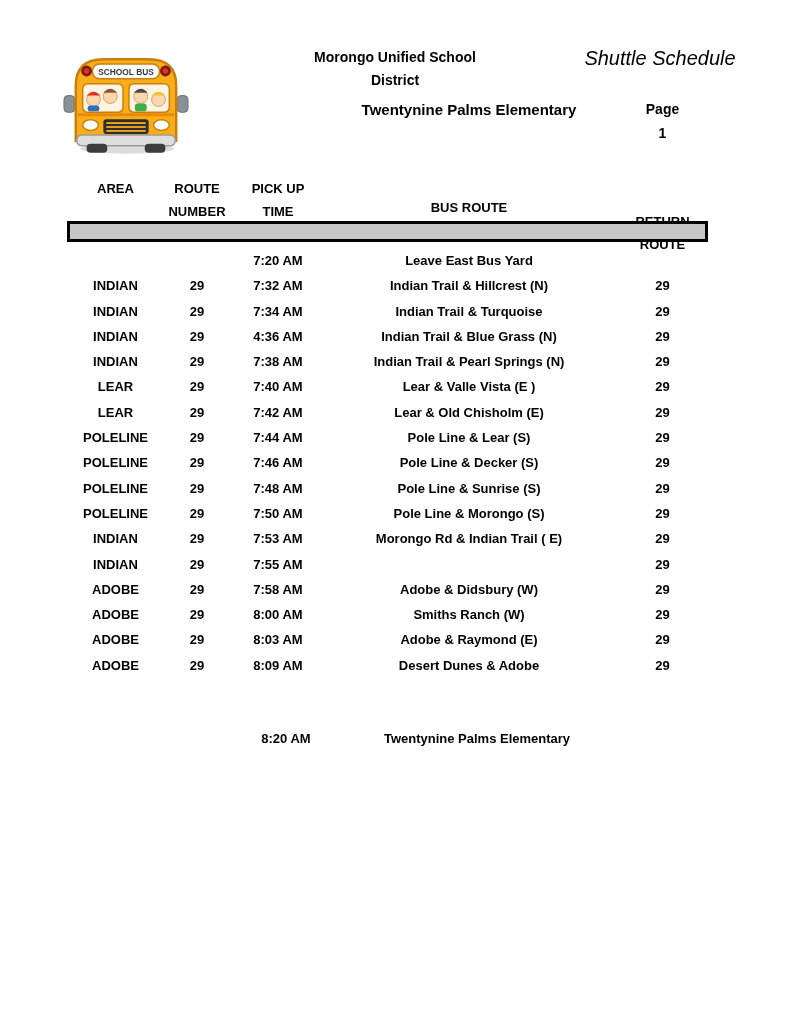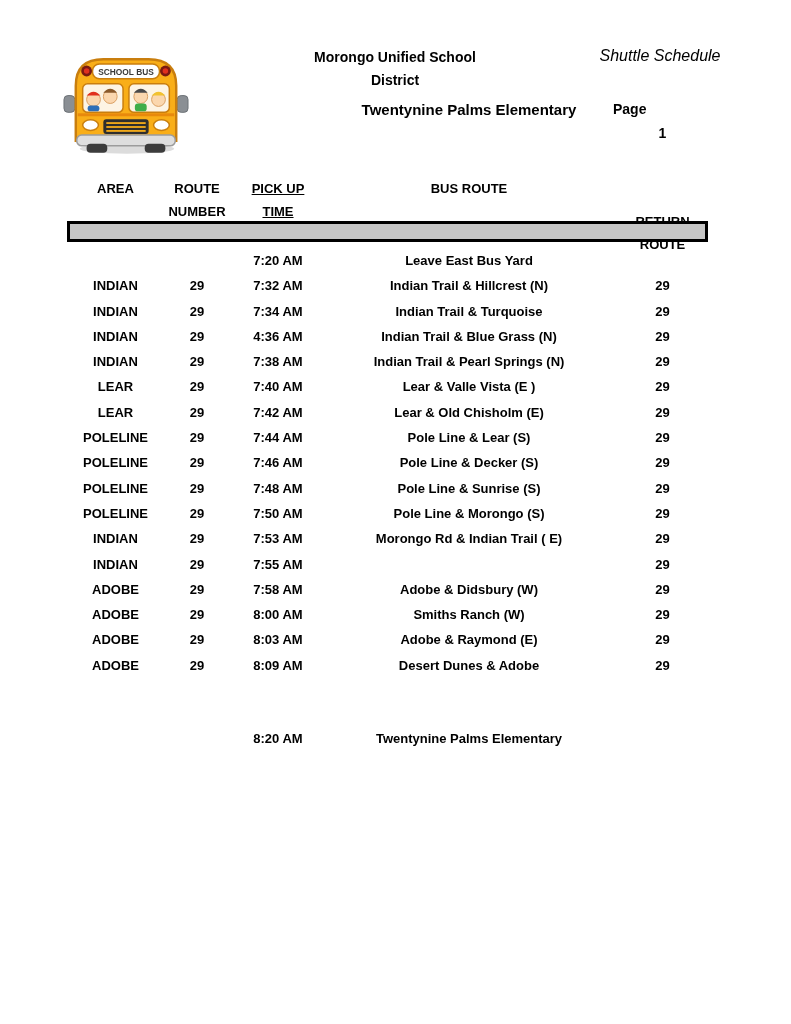--- a/index.html
+++ b/index.html
@@ -9,60 +9,60 @@
     overflow:hidden;
   }
   
   .logo{position:absolute;left:62px;top:44px;width:128px;height:114px;text-align:center;}
   .district-title{
     position:absolute;left:245px;top:46px;width:300px;
     text-align:center;font-size:14px;font-weight:bold;line-height:23px;
   }
   .doc-type{
     position:absolute;left:560px;top:47px;width:200px;
-    text-align:center;font-size:16px;font-style:italic;font-weight:normal;
+    text-align:center;font-size:20px;font-style:italic;font-weight:normal;
   }
   .school-name{
     position:absolute;left:325px;top:101px;width:288px;
     text-align:center;font-size:15px;font-weight:bold;
   }
   .page-label{
     position:absolute;left:613px;top:101px;width:99px;
-    font-size:14px;font-weight:bold;
+    text-align:center;font-size:14px;font-weight:bold;
   }
   .page-number{
     position:absolute;left:613px;top:125px;width:99px;
     text-align:center;font-size:14px;font-weight:bold;
   }
   
   .thead{position:absolute;left:0;top:177px;width:757px;height:46px;font-size:13px;font-weight:bold;}
   .hcell{position:absolute;text-align:center;line-height:23px;}
   .hcell .l2{display:block;text-align:center;}
   .h-area  {left:68px; width:95px;}
   .h-route {left:163px;width:68px;}
-  .h-time  {left:231px;width:94px;text-decoration:underline;}
-  .h-stop  {left:325px;width:288px;}
+  .h-time  {left:231px;width:94px;}
+  .h-stop  {left:325px;width:288px;margin-top:19px;}
   .h-return{left:613px;width:99px;margin-top:33px;}
   
   .sep-bar{
     position:absolute;left:67px;top:221px;width:635px;height:15px;
     background:#c6c6c6;border:3px solid #000;
   }
   
   .rows{position:absolute;left:0;top:248px;width:791px;font-size:13px;font-weight:bold;}
   .srow{position:relative;height:25.3px;line-height:25.3px;padding-left:36px;}
   .cell{position:absolute;top:0;text-align:center;white-space:nowrap;}
   .c-area  {left:68px; width:95px;text-align:center;}
   .c-route {left:163px;width:68px;}
   .c-time  {left:231px;width:94px;}
   .c-stop  {left:325px;width:288px;}
   .c-return{left:613px;width:99px;}
   
   .footer-row{
-    position:absolute;left:0;top:726px;width:632px;height:25px;line-height:25px;
+    position:absolute;left:8px;top:726px;width:632px;height:25px;line-height:25px;
     font-size:13px;font-weight:bold;
   }
 </style>
 </head>
 <body>
 
 <div class="page">
 
   <div class="logo">
     <svg viewBox="0 0 130 115" width="128" height="114">

